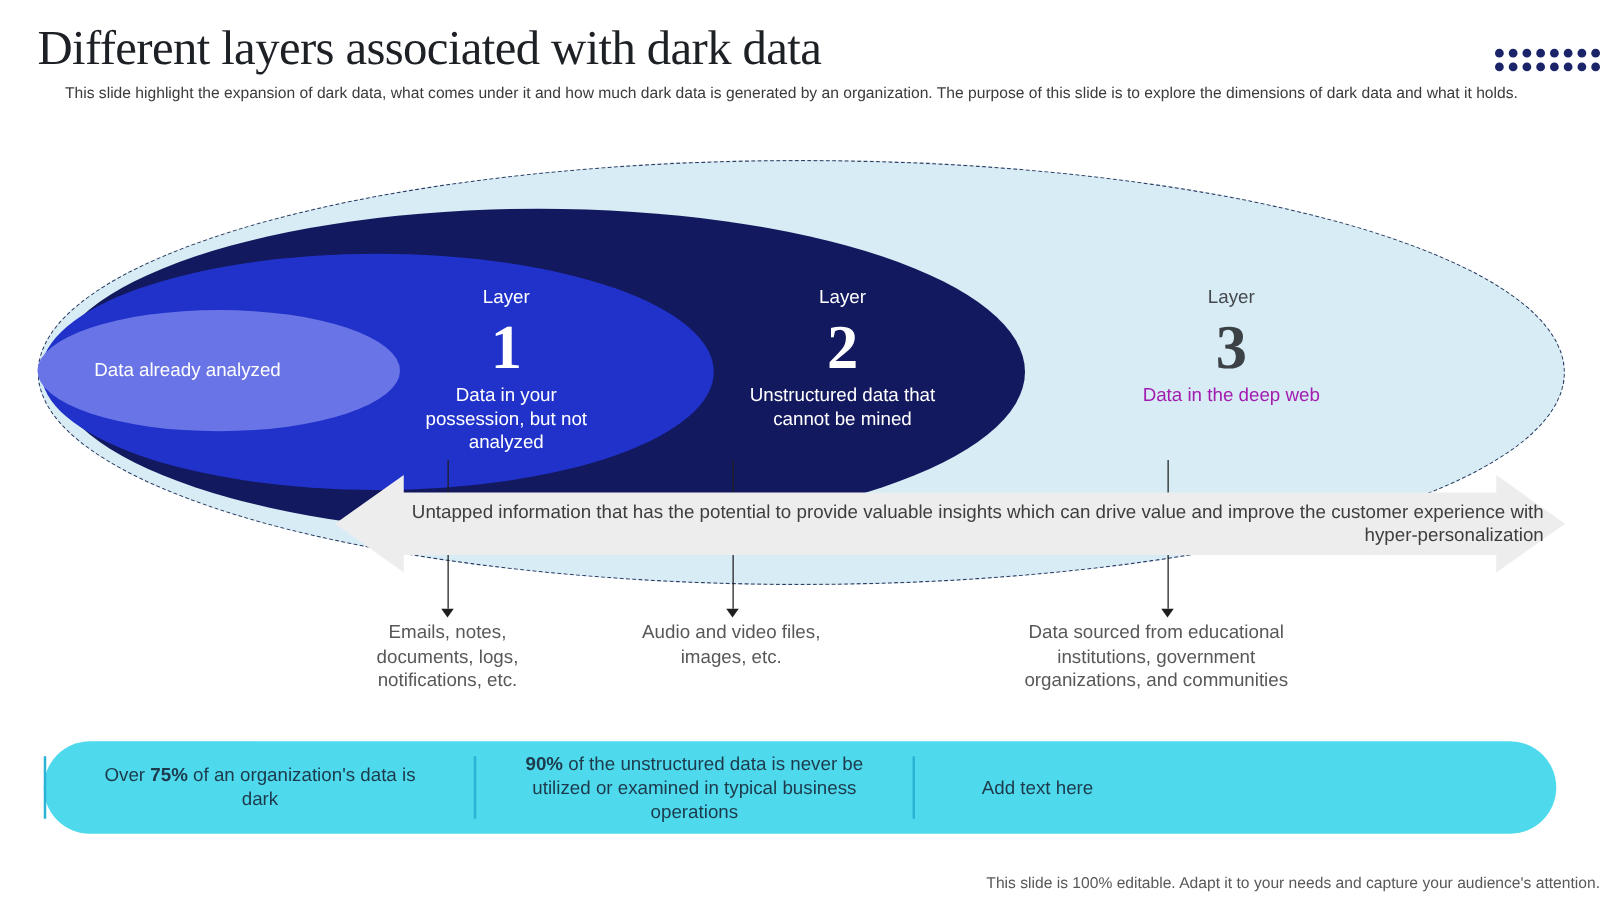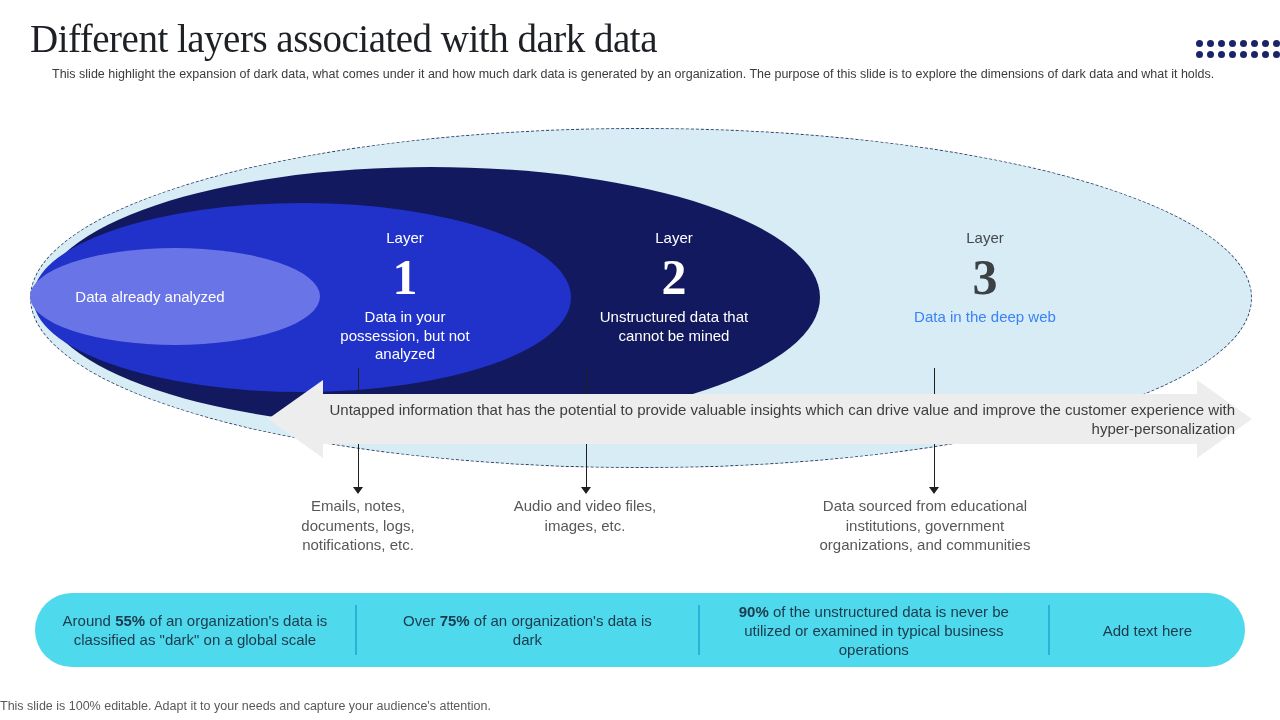--- a/index.html
+++ b/index.html
@@ -40,21 +40,21 @@
   .layer { position:absolute; text-align:center; z-index:2; }
   .layer .lab { font-size:15px; line-height:18px; margin-bottom:3px; }
   .layer .num { font-family:"Liberation Serif", serif; font-weight:700;
                 font-size:50px; line-height:54px; }
   .layer .desc { font-size:15px; line-height:18.5px; margin-top:4px; }
   .layer1 { left:325px; top:229px; width:160px; color:#ffffff; }
   .layer2 { left:584px; top:229px; width:180px; color:#ffffff; }
   .layer3 { left:875px; top:229px; width:220px; }
   .layer3 .lab  { color:#44484c; }
   .layer3 .num  { color:#3c4145; }
-  .layer3 .desc { color:#3b82f6; }
+  .layer3 .desc { color:#a21caf; }
 
   
   .vline { position:absolute; top:368px; width:1px; height:119px; background:#1f1f1f; z-index:2; }
   .vhead { position:absolute; top:487px; width:0; height:0; z-index:2;
            border-left:5px solid transparent; border-right:5px solid transparent;
            border-top:7px solid #1f1f1f; }
 
   
   .banner-svg { position:absolute; left:265px; top:377px; z-index:3; }
   .banner-text {
@@ -77,21 +77,21 @@
   }
   .seg { display:flex; align-items:center; justify-content:center;
          text-align:center; font-size:15px; line-height:19px; color:#1c3a4b; }
   .seg.s1 { width:321px; padding:0 18px; }
   .seg.s2 { width:342px; padding:0 40px;justify-content:center; }
   .seg.s3 { width:349px; padding:0 18px; }
   .seg.s4 { width:196px; padding:0 10px; }
   .bar-divider { width:2px; background:#29b4d6; margin:12px 0; }
 
   
-  .footer { position:absolute; left:0; right:0; top:699px; text-align:left;
+  .footer { position:absolute; left:0; right:0; top:699px; text-align:right;
             font-size:12.5px; color:#59595b; }
 </style>
 </head>
 <body>
 
 <div>
 
   <h1 class="title">Different layers associated with dark data</h1>
   <p class="subtitle">This slide highlight the expansion of dark data, what comes under it and how much dark data is generated by an organization. The purpose of this slide is to explore the dimensions of dark data and what it holds.</p>
   <div class="dots">
@@ -132,23 +132,20 @@
   <svg class="banner-svg" width="990" height="84" viewBox="0 0 990 84">
     <polygon points="3,42 58,3 58,17 932,17 932,3 987,42 932,81 932,67 58,67 58,81" fill="#ededed"></polygon>
   </svg>
   <div class="banner-text">Untapped information that has the potential to provide valuable insights which can drive value and improve the customer experience with hyper-personalization</div>
 
   <div class="callout c1">Emails, notes, documents, logs, notifications, etc.</div>
   <div class="callout c2">Audio and video files, images, etc.</div>
   <div class="callout c3">Data sourced from educational institutions, government organizations, and communities</div>
 
   <div class="stats-bar">
-    <div class="seg s1">
-      <p><span>Around </span><b>55%</b><span> of an organization's data is classified as "dark" on a global scale</span></p>
-    </div>
     <div class="bar-divider"></div>
     <div class="seg s2">
       <p><span>Over </span><b>75%</b><span> of an organization's data is dark</span></p>
     </div>
     <div class="bar-divider"></div>
     <div class="seg s3">
       <p><span></span><b>90%</b><span> of the unstructured data is never be utilized or examined in typical business operations</span></p>
     </div>
     <div class="bar-divider"></div>
     <div class="seg s4">

